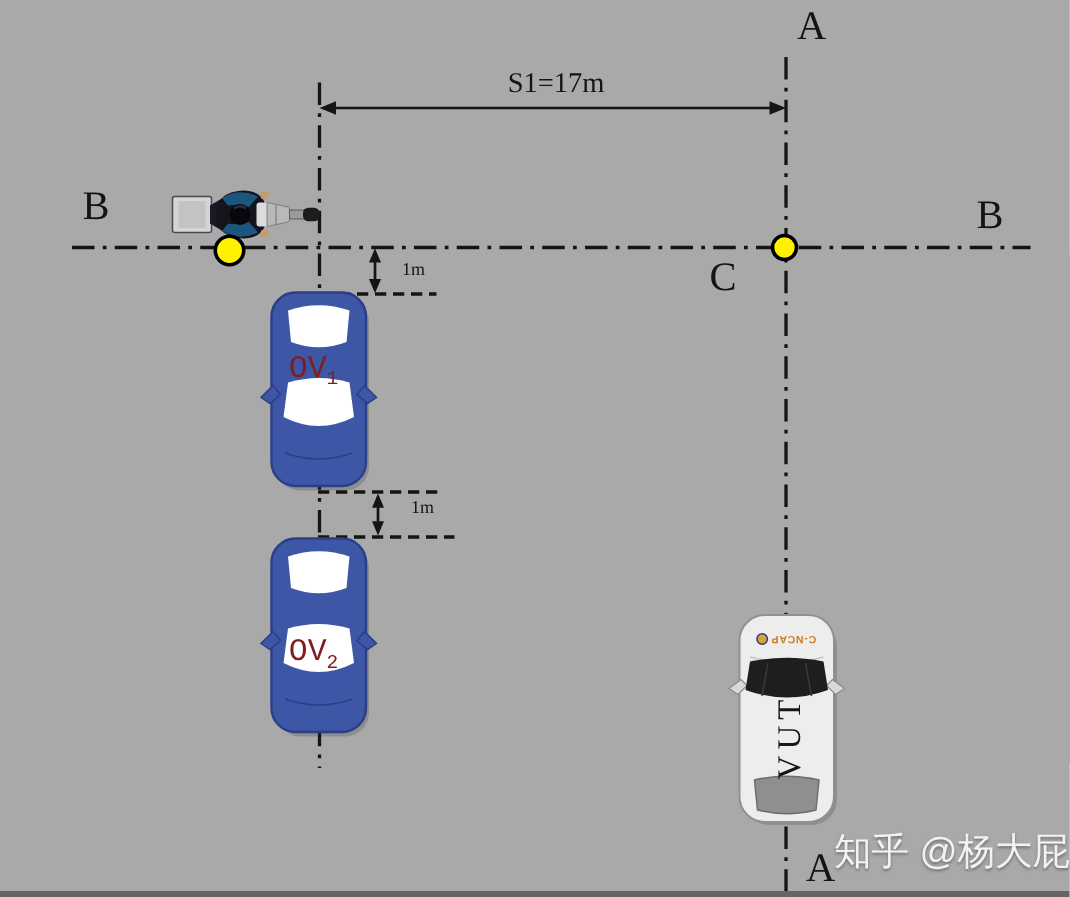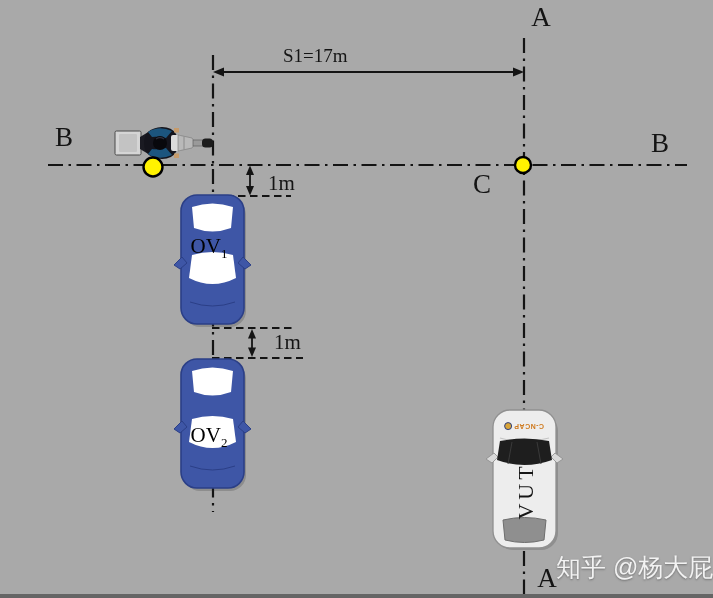--- a/index.html
+++ b/index.html
@@ -11,27 +11,27 @@
     font-family:"Liberation Serif", serif;
   }
   .lbl{
     position:absolute;
     color:#141414;
     font-family:"Liberation Serif", serif;
     line-height:1;
     white-space:nowrap;
   }
   .letter{font-size:27px; width:28px; text-align:center;}
-  .dim{font-size:21px;}
-  .s1{font-size:19px; width:120px; text-align:left;}
+  .dim{font-size:12px;}
+  .s1{font-size:19px; width:120px; text-align:right;}
   .ov-label{
     position:absolute;
     width:70px; text-align:center;
-    font-size:21px; color:#000000;
-    font-family:Liberation Serif, serif;
+    font-size:21px; color:#7f1d1d;
+    font-family:Liberation Mono, monospace;
     line-height:1;
   }
   .ov-label sub{font-size:13px;}
   .vut-label{
     position:absolute;
     left:526px; top:491px;
     transform:translate(-50%,-50%) rotate(-90deg);
     font-size:22px; letter-spacing:4px;
     color:#161616;
     font-family:"Liberation Serif", serif;

